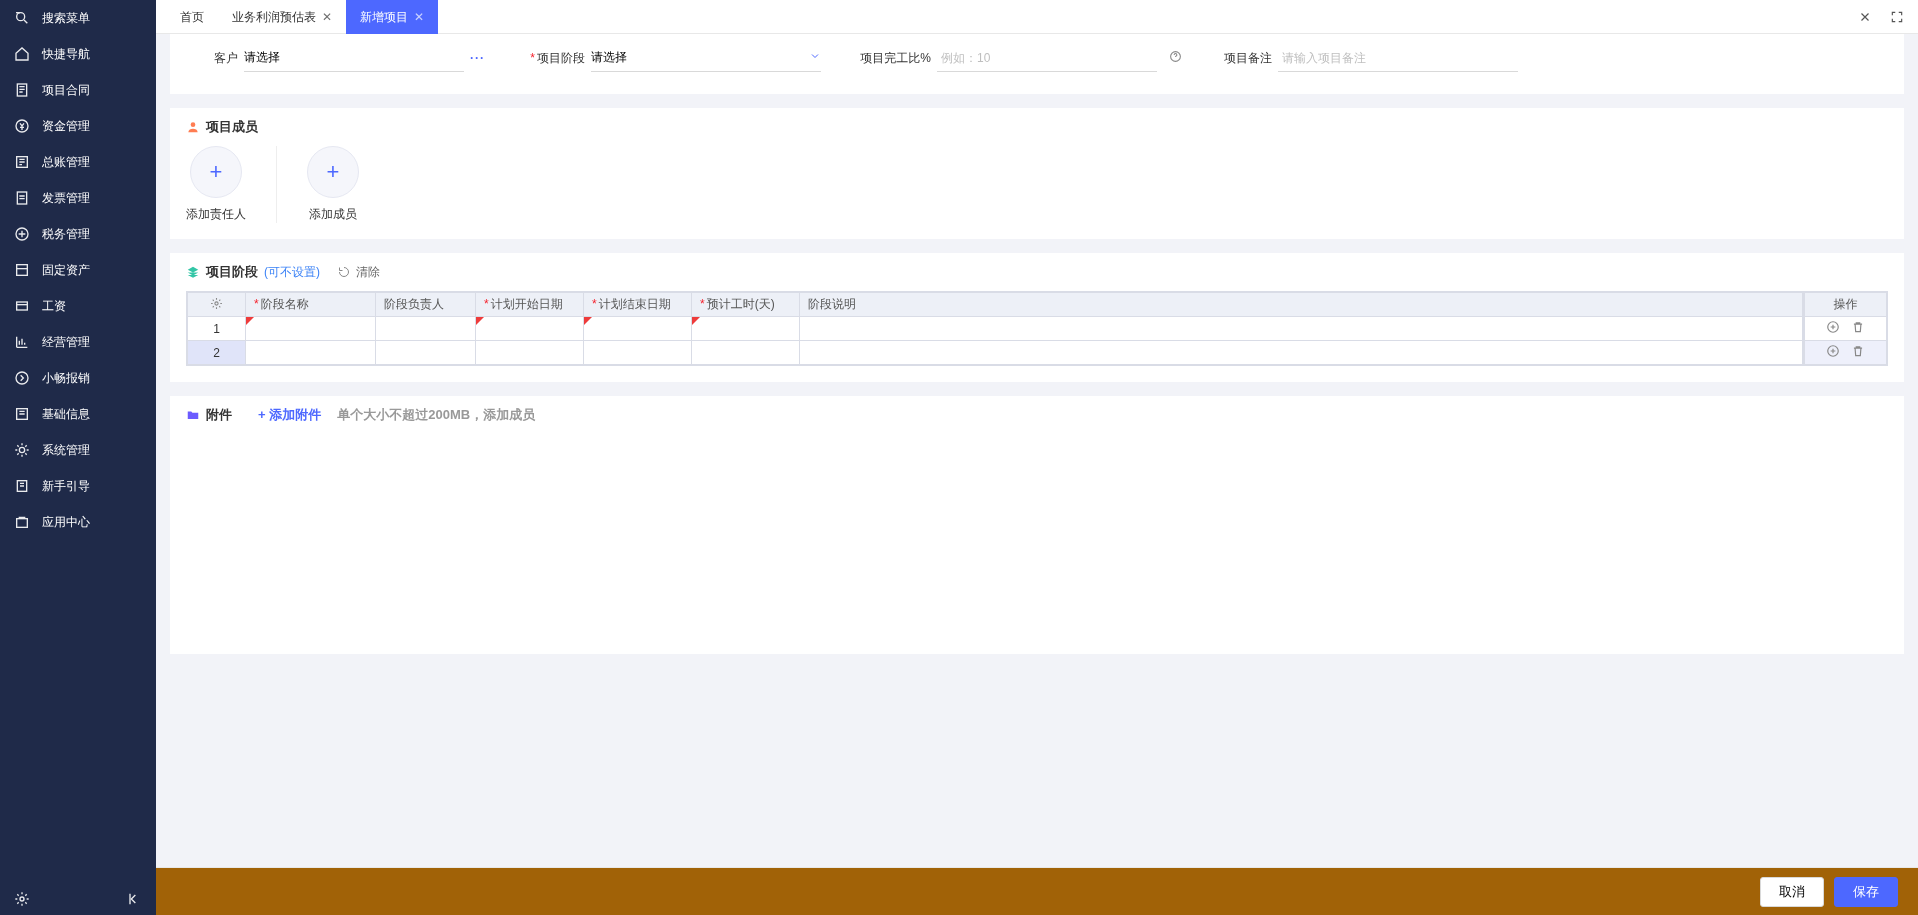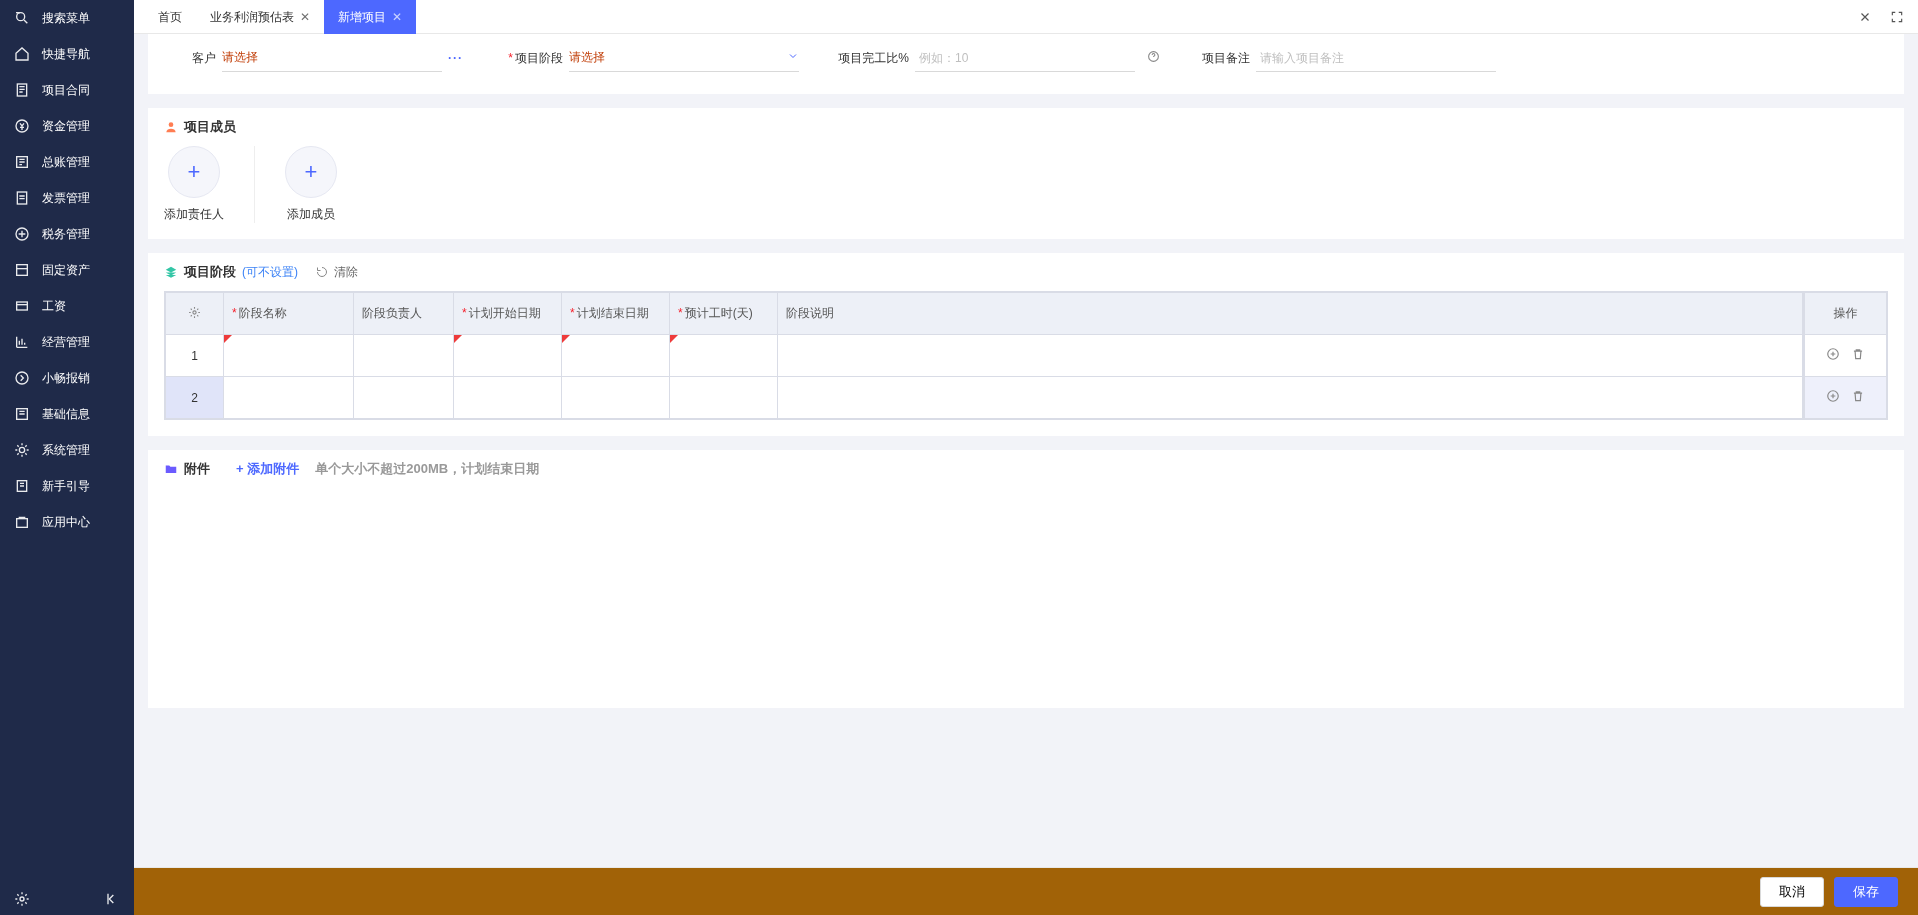--- a/index.html
+++ b/index.html
@@ -8,21 +8,21 @@
       font-size: 12px;
       color: #333;
       background: #f5f6fa;
       height: 100vh;
       overflow: hidden;
     }
     .app { display: flex; height: 100%; }
 
     
     .sidebar {
-      width: 134px;
+      width: 156px;
       background: #1f2a49;
       color: #fff;
       display: flex;
       flex-direction: column;
       flex-shrink: 0;
     }
     .sidebar-item {
       display: flex;
       align-items: center;
       padding: 10px 14px;
@@ -132,21 +132,21 @@
       outline: none;
       background: transparent;
     }
     .finput::placeholder { color: #bfbfbf; }
     .fselect {
       position: relative;
       border-bottom: 1px solid #d9d9d9;
       height: 28px;
       display: inline-flex;
       align-items: center;
-      color: #c2410c;
+      color: #000000;
       cursor: pointer;
       padding-right: 16px;
     }
     .fselect .arrow {
       position: absolute; right: 0; top: 6px;
       color: #4d68ff;
     }
     .finfo { color: #bfbfbf; margin-left: 6px; }
 
     
@@ -191,21 +191,21 @@
     
     .grid-wrap {
       display: flex;
       border: 1px solid #d9dce6;
     }
     .grid-left { flex: 1; overflow: hidden; }
     .grid-right { width: 84px; border-left: 1px solid #d9dce6; }
     table { border-collapse: collapse; width: 100%; }
     th, td {
       border: 1px solid #d9dce6;
-      height: 42px;
+      height: 24px;
       padding: 0 8px;
       font-size: 12px;
       text-align: left;
       background: #fff;
     }
     thead th {
       background: #edf0f7;
       font-weight: normal;
       color: #555;
     }
@@ -618,21 +618,21 @@
       <div class="panel" style="padding-bottom:220px">
         <div class="section-title">
           <span class="section-icon" style="color:#6b5bff">
               <svg viewBox="0 0 24 24" width="14" height="14" fill="currentColor">
                 <path d="M3 6h6l2 2h10v11H3z"></path>
               </svg>
             </span>
           <span>附件</span>
           <span style="width:8px"></span>
           <span class="attach-link">+ 添加附件</span>
-          <span class="attach-hint">单个大小不超过200MB，计划结束日期</span>
+          <span class="attach-hint">单个大小不超过200MB，添加成员</span>
         </div>
       </div>
     </div>
 
     <div class="footer">
       <button class="btn">取消</button>
       <button class="btn primary">保存</button>
     </div>
   </div>
 </div>

